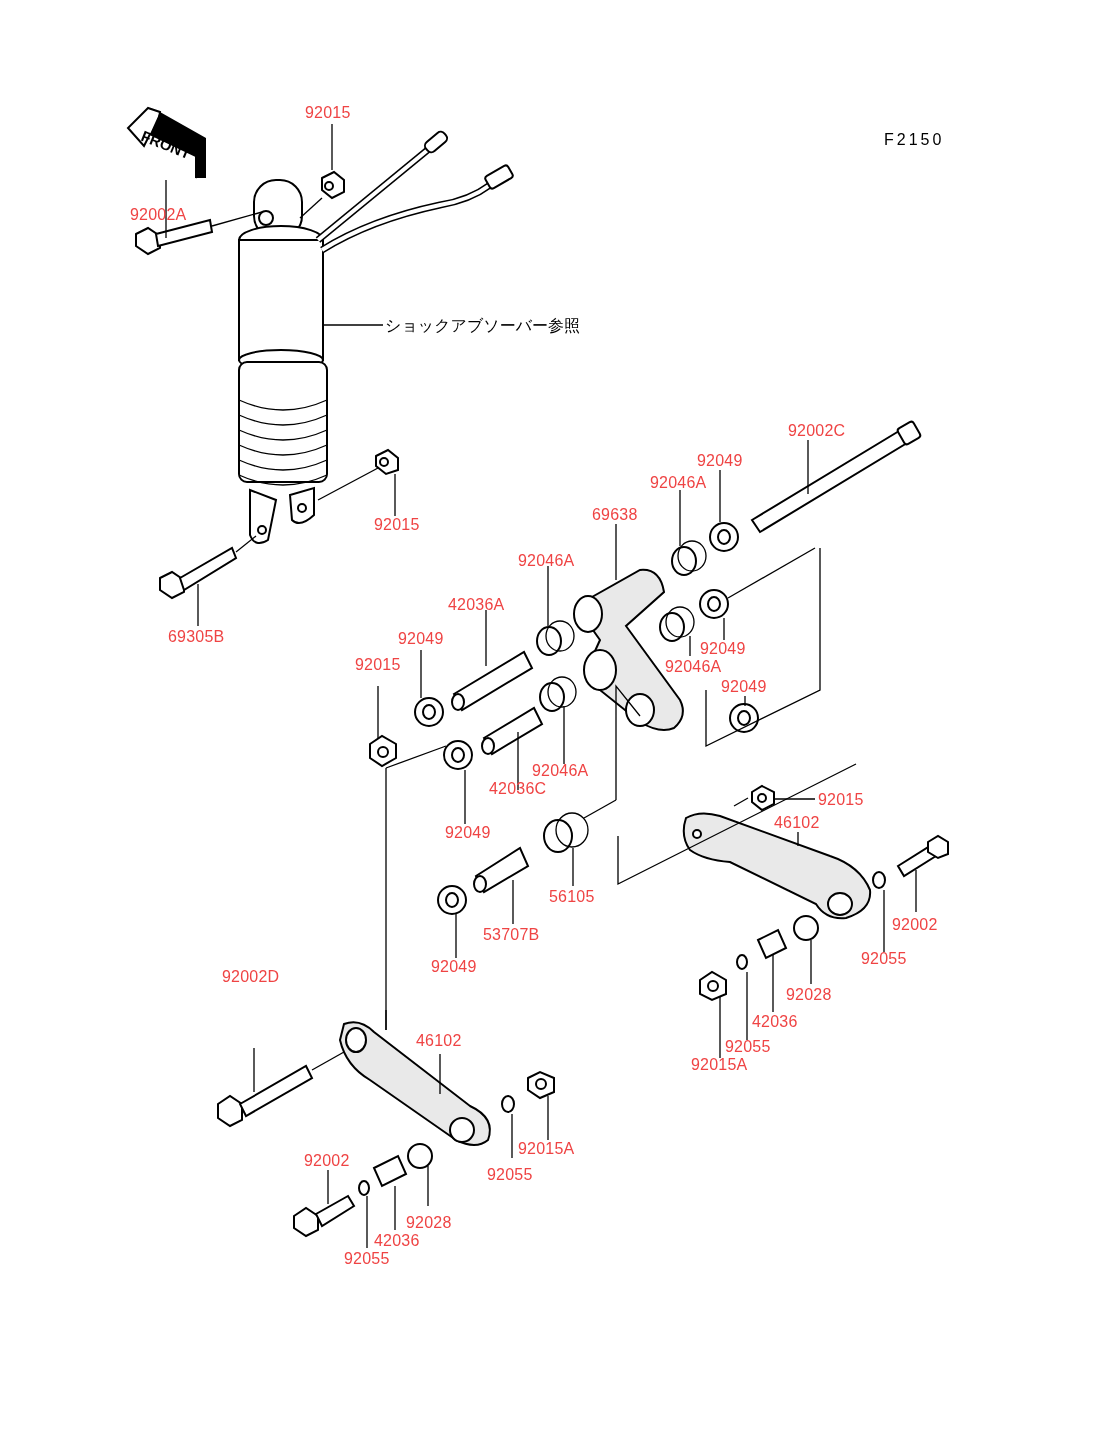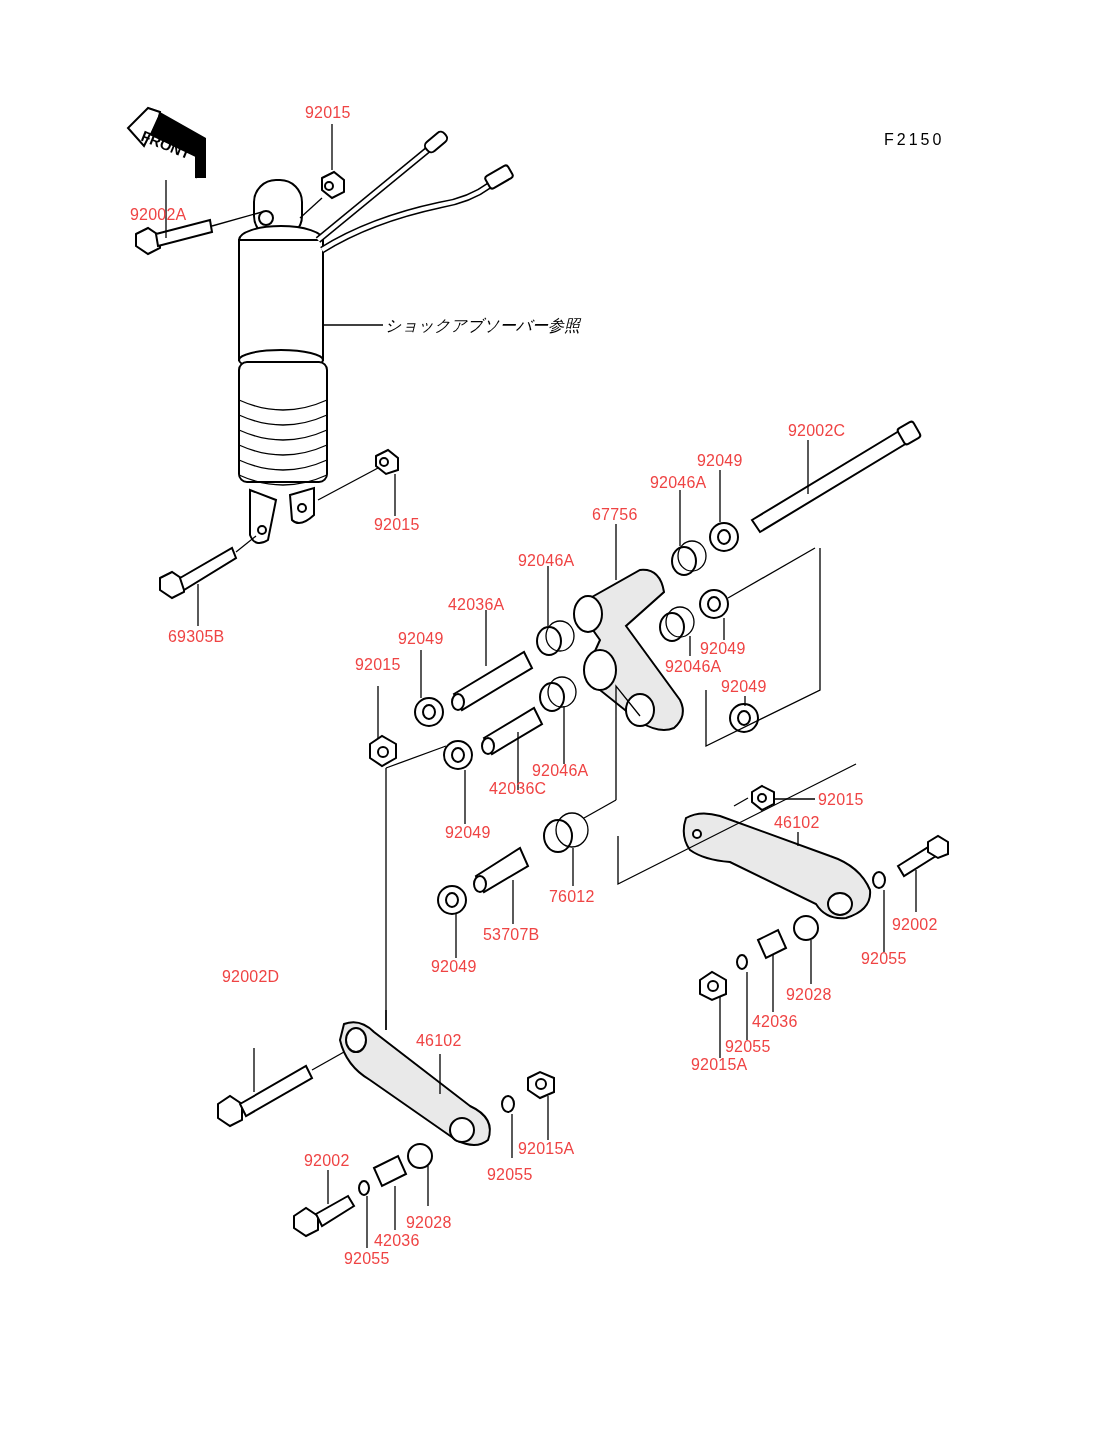--- a/index.html
+++ b/index.html
@@ -1,20 +1,20 @@
 <!DOCTYPE html>
 <html><head>
 <meta charset="utf-8">
 <style>
   html,body{margin:0;padding:0;background:#fff;}
   body{width:1096px;height:1434px;position:relative;overflow:hidden;font-family:"Liberation Sans","DejaVu Sans",sans-serif;}
   svg{position:absolute;left:0;top:0;}
   .lbl{position:absolute;font-size:16px;color:#ef4444;white-space:nowrap;letter-spacing:0.2px;}
   .fig{position:absolute;left:884px;top:86px;font-size:16px;letter-spacing:3px;margin-top:45px;}
-  .jp{position:absolute;left:385px;top:316px;font-size:16px;font-family:"DejaVu Sans",sans-serif;font-style:italic;}
+  .jp{position:absolute;left:385px;top:316px;font-size:16px;font-family:"DejaVu Sans",sans-serif;}
   .front{font-family:"Liberation Sans",sans-serif;font-weight:bold;}
   .p{fill:#fff;stroke:#000;stroke-width:2;}
   .g{fill:#e9e9e9;stroke:#000;stroke-width:2;}
   .l{stroke:#000;stroke-width:1.3;fill:none;}
 </style>
 </head>
 <body>
 
 <svg width="1096" height="1434">
 
@@ -219,34 +219,34 @@
     <line x1="323" y1="325" x2="383" y2="325" stroke="#000" stroke-width="1.3"></line>
   </svg>
 
 <div class="lbl" style="left:305px;top:104px">92015</div>
 <div class="lbl" style="left:130px;top:206px">92002A</div>
 <div class="lbl" style="left:374px;top:516px">92015</div>
 <div class="lbl" style="left:168px;top:628px">69305B</div>
 <div class="lbl" style="left:788px;top:422px">92002C</div>
 <div class="lbl" style="left:697px;top:452px">92049</div>
 <div class="lbl" style="left:650px;top:474px">92046A</div>
-<div class="lbl" style="left:592px;top:506px">67756</div>
+<div class="lbl" style="left:592px;top:506px">69638</div>
 <div class="lbl" style="left:518px;top:552px">92046A</div>
 <div class="lbl" style="left:448px;top:596px">42036A</div>
 <div class="lbl" style="left:398px;top:630px">92049</div>
 <div class="lbl" style="left:355px;top:656px">92015</div>
 <div class="lbl" style="left:700px;top:640px">92049</div>
 <div class="lbl" style="left:665px;top:658px">92046A</div>
 <div class="lbl" style="left:721px;top:678px">92049</div>
 <div class="lbl" style="left:532px;top:762px">92046A</div>
 <div class="lbl" style="left:489px;top:780px">42036C</div>
 <div class="lbl" style="left:445px;top:824px">92049</div>
 <div class="lbl" style="left:818px;top:791px">92015</div>
 <div class="lbl" style="left:774px;top:814px">46102</div>
-<div class="lbl" style="left:549px;top:888px">76012</div>
+<div class="lbl" style="left:549px;top:888px">56105</div>
 <div class="lbl" style="left:483px;top:926px">53707B</div>
 <div class="lbl" style="left:431px;top:958px">92049</div>
 <div class="lbl" style="left:892px;top:916px">92002</div>
 <div class="lbl" style="left:861px;top:950px">92055</div>
 <div class="lbl" style="left:786px;top:986px">92028</div>
 <div class="lbl" style="left:752px;top:1013px">42036</div>
 <div class="lbl" style="left:725px;top:1038px">92055</div>
 <div class="lbl" style="left:691px;top:1056px">92015A</div>
 <div class="lbl" style="left:222px;top:968px">92002D</div>
 <div class="lbl" style="left:416px;top:1032px">46102</div>

